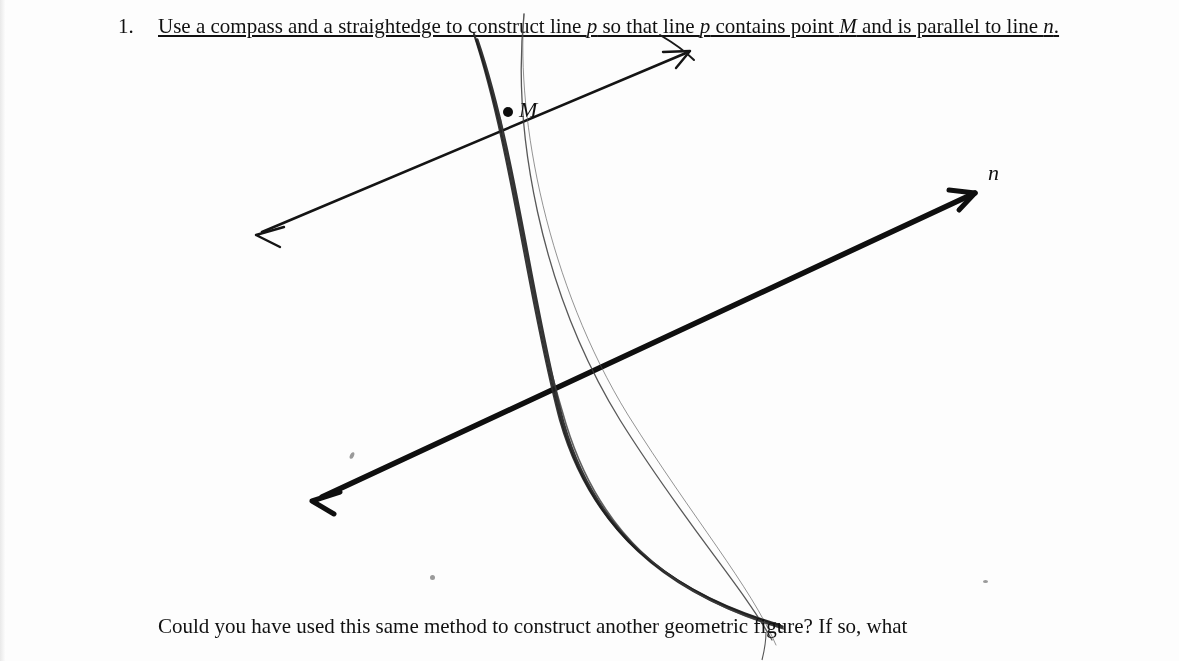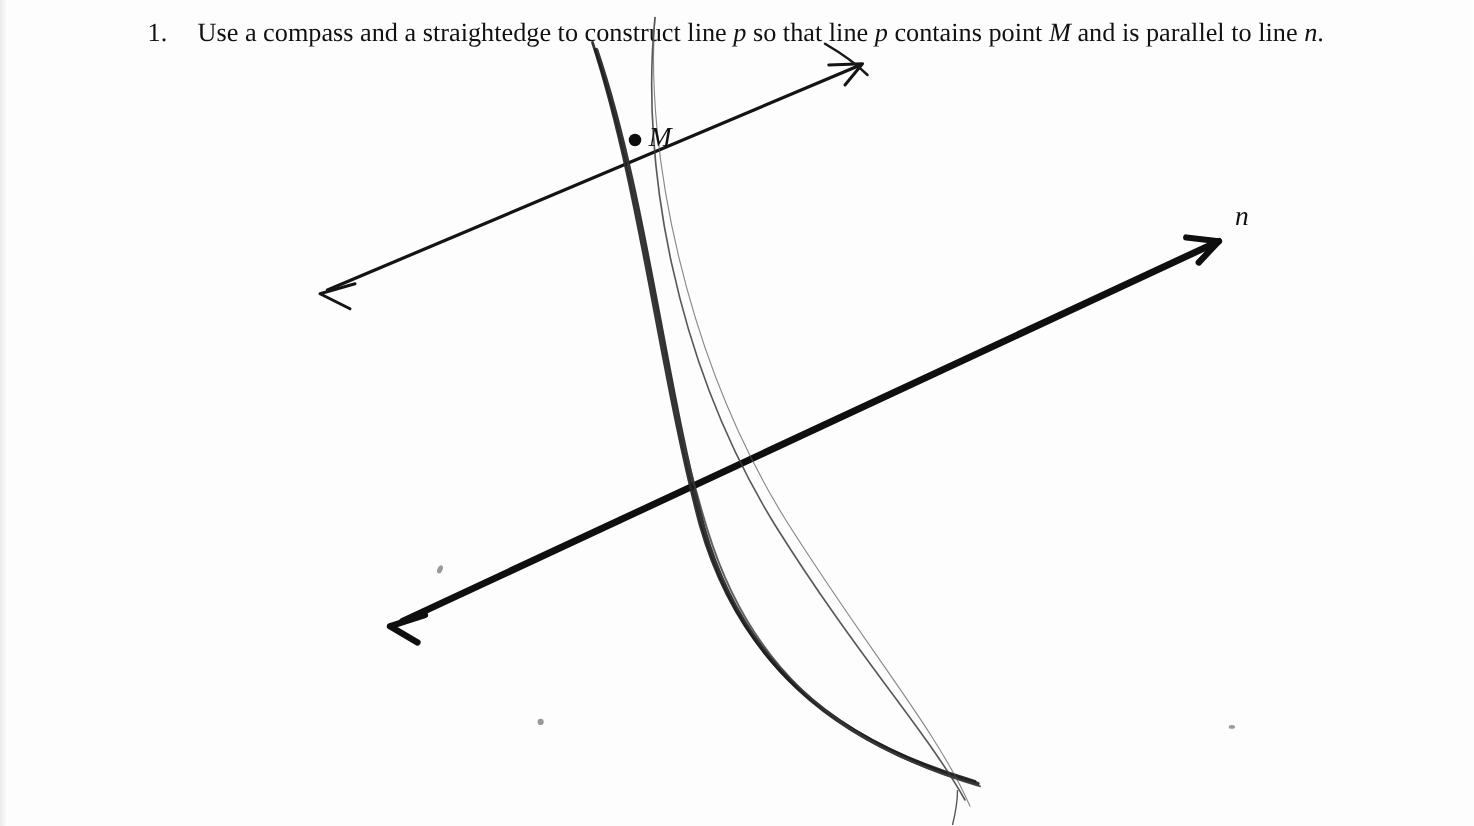--- a/index.html
+++ b/index.html
@@ -30,20 +30,21 @@
     line-height: 28px;
   }
   .problem-text {
     position: absolute;
     left: 40px;
     top: 0;
     width: 965px;
     font-size: 21px;
     line-height: 28px;
     text-align: left;
+    text-decoration: underline;
   }
   .ital {
     font-style: italic;
   }
   .bottom-text {
     position: absolute;
     left: 158px;
     top: 612px;
     width: 945px;
     font-size: 21px;
@@ -151,14 +152,15 @@
 
   <div class="dot"></div>
   <div class="label" id="label-M">M</div>
 
   <div class="label" id="label-n">n</div>
 
   <div class="speck" style="left:350px; top:452px; width:4px; height:7px; transform:rotate(25deg);"></div>
   <div class="speck" style="left:430px; top:575px; width:5px; height:5px;"></div>
   <div class="speck" style="left:983px; top:580px; width:5px; height:3px;"></div>
 
+  <div class="bottom-text">Could you have used this same method to construct another geometric figure?  If so, what</div>
 
 </div>
 
 </body></html>

